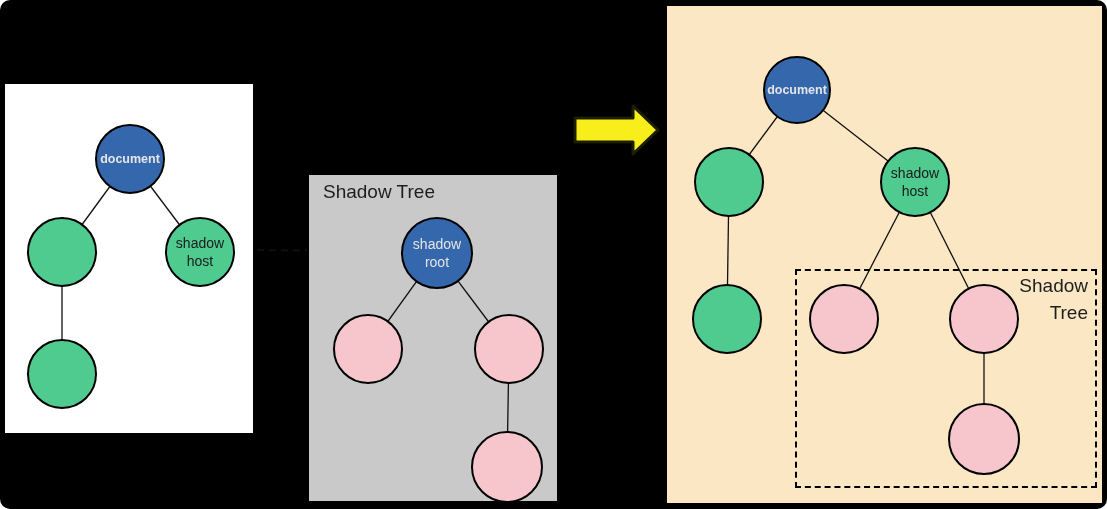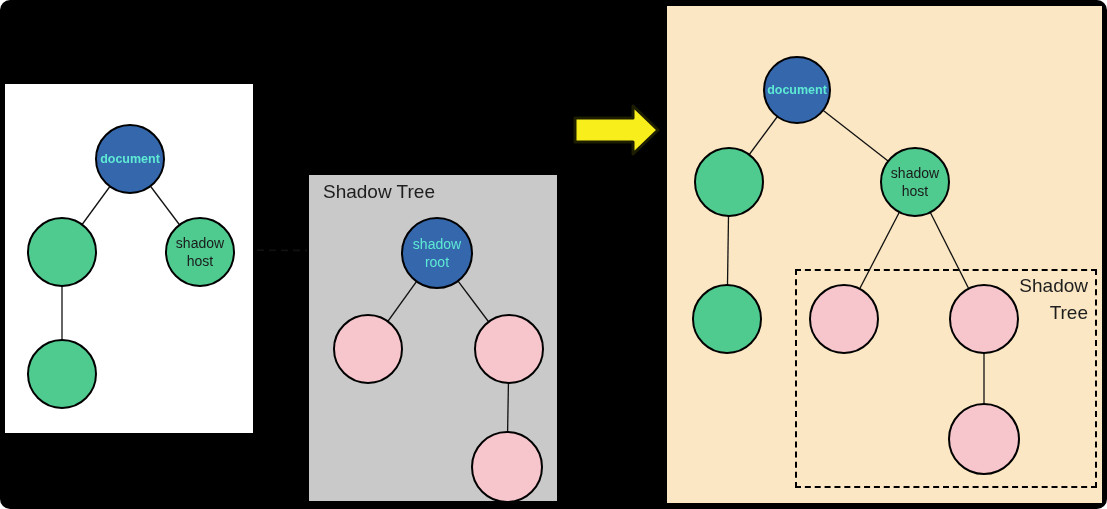--- a/index.html
+++ b/index.html
@@ -23,21 +23,21 @@
   .edges{position:absolute;left:0;top:0;z-index:1;pointer-events:none;}
   .overlay{position:absolute;left:0;top:0;z-index:0;pointer-events:none;}
   .node{
     position:absolute;z-index:2;box-sizing:border-box;
     width:70px;height:70px;border-radius:50%;
     border:2.5px solid #000;
     display:flex;align-items:center;justify-content:center;
     text-align:center;white-space:pre-line;
     font-size:14px;line-height:1.32;color:#1a1a1a;
   }
-  .node-blue{background:#3567AD;color:#5eead4;}
+  .node-blue{background:#3567AD;color:#e5e5e5;}
   .node-green{background:#4FCB90;}
   .node-pink{background:#F6C6CC;}
   .lbl-bold{font-weight:700;font-size:12.5px;}
   .dashed-box{
     position:absolute;left:128px;top:263px;width:302px;height:219px;
     border:2.5px dashed #000;box-sizing:border-box;z-index:1;
   }
   .dashed-box-label{
     position:absolute;right:14px;top:266px;z-index:3;
     font-size:19px;color:#1e1e1e;text-align:right;

